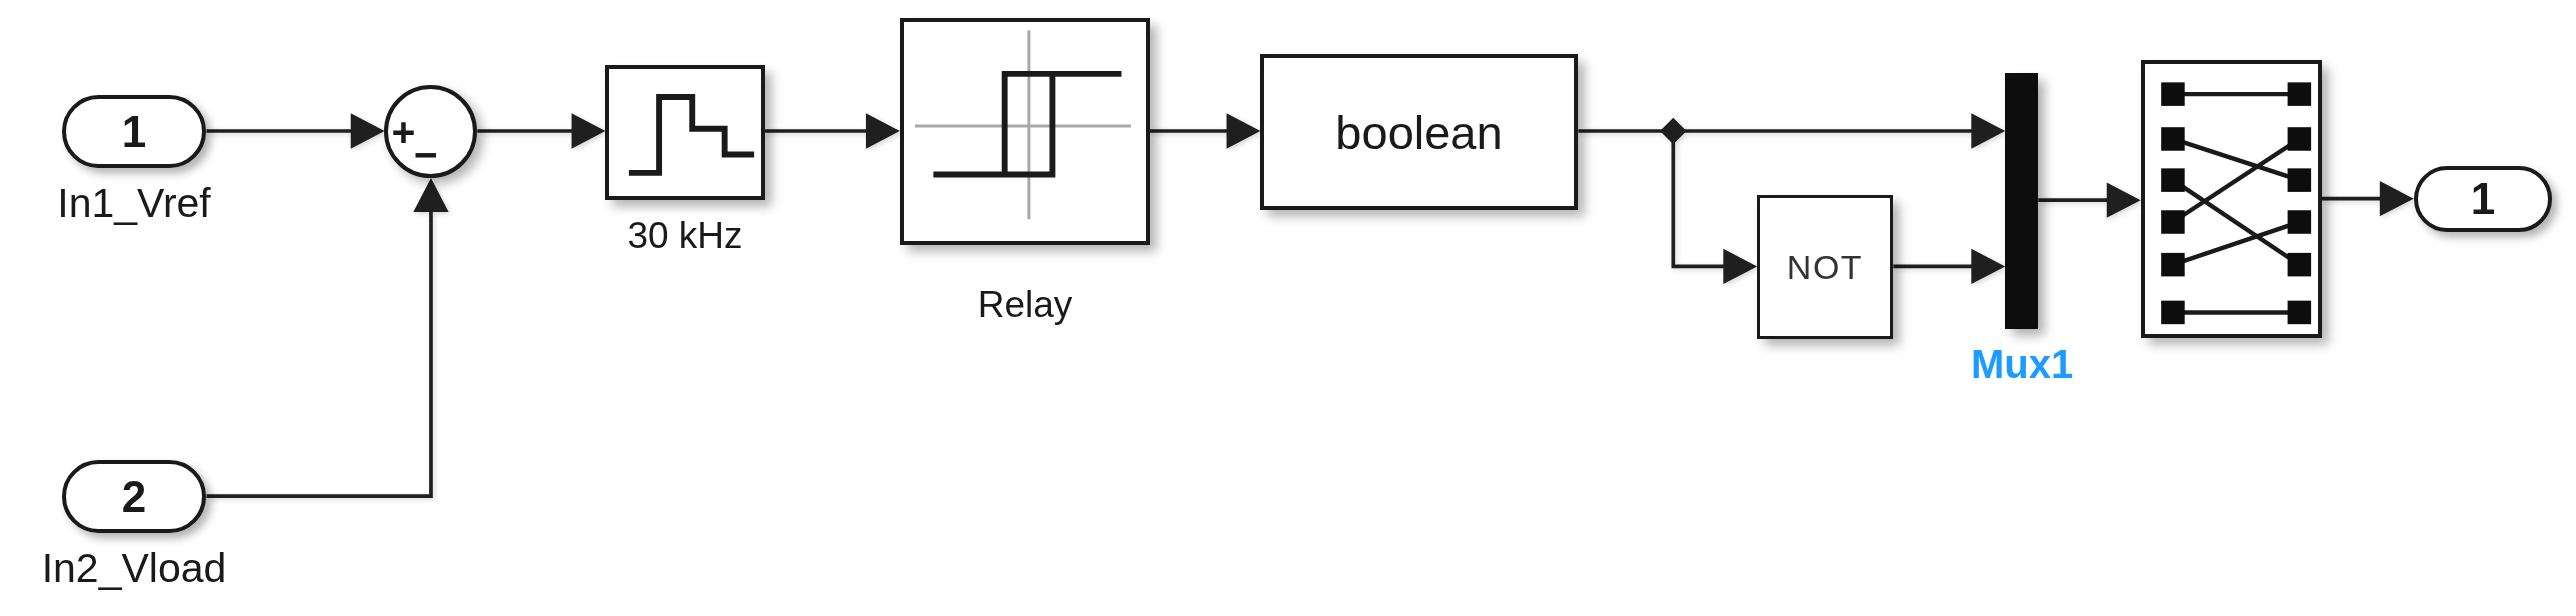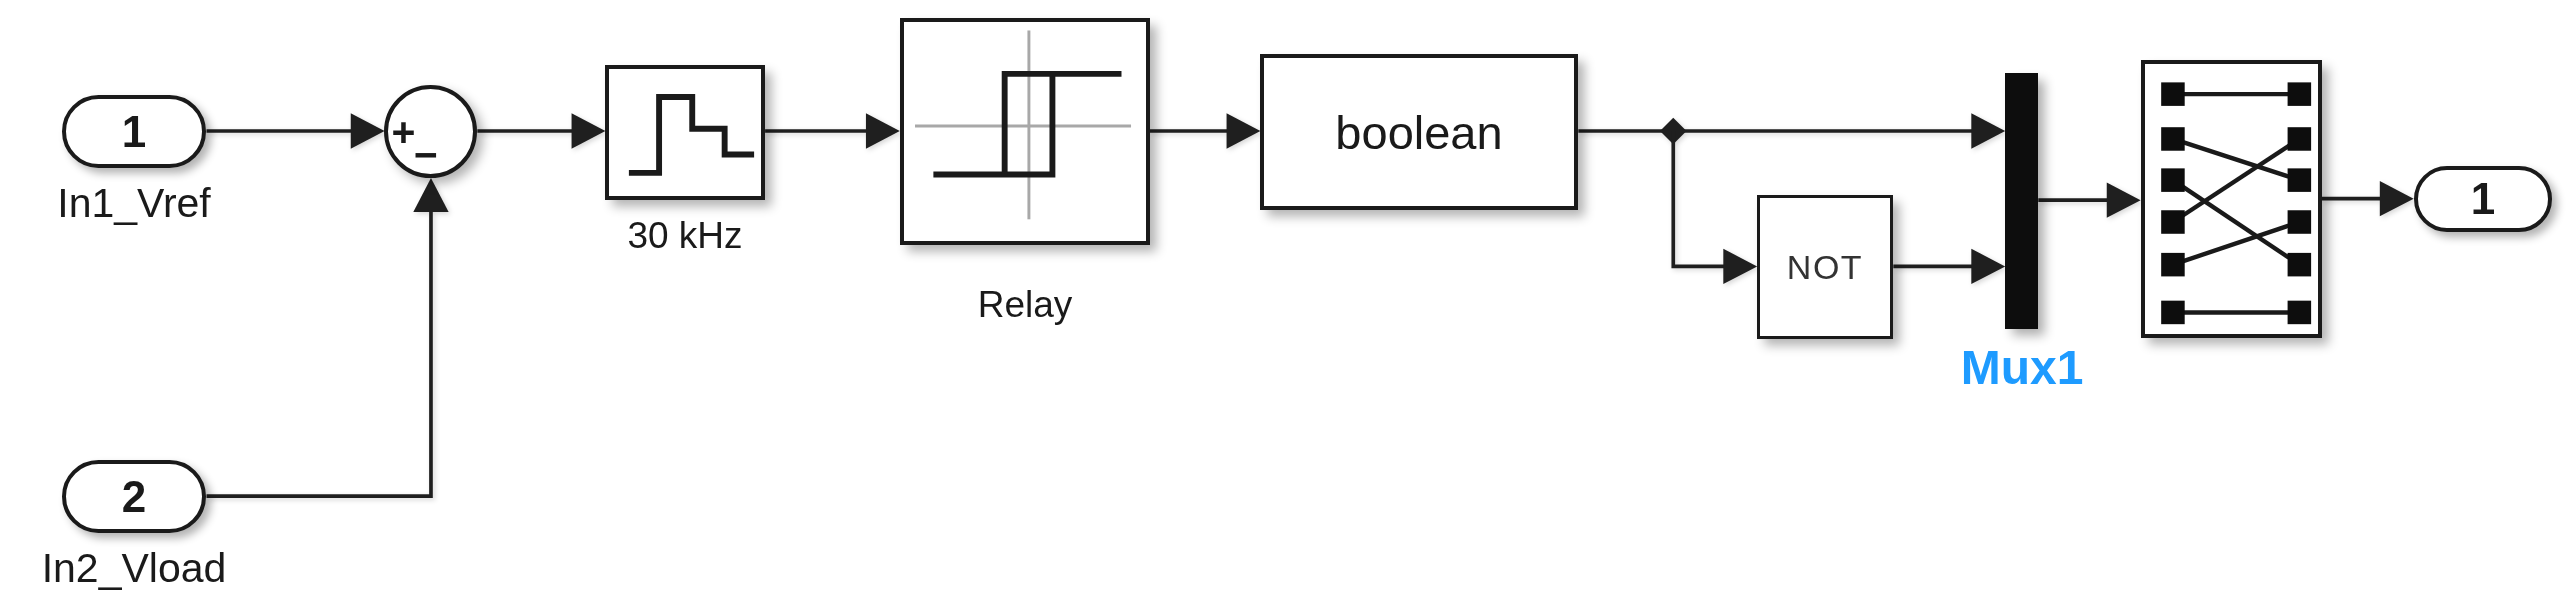--- a/index.html
+++ b/index.html
@@ -26,21 +26,21 @@
   .blklabel{
     position:absolute;transform:translateX(-50%);white-space:nowrap;
     font-size:41px;color:#1a1a1a;line-height:1.1;
   }
   .flexcenter{display:flex;align-items:center;justify-content:center;}
   .boolean-text{font-size:47px;color:#1a1a1a;}
   .not-text{font-size:34px;color:#333333;letter-spacing:1.5px;}
   .mux-bar{
     position:absolute;background:#0d0d0d;box-shadow:6.6px 6.6px 10.3px rgba(0,0,0,0.32);
   }
-  .mux-name{font-weight:bold;color:#1e9bff;font-size:48px;}
+  .mux-name{font-weight:bold;color:#1e9bff;font-size:40px;}
   .icon-svg{display:block;}
 </style>
 </head>
 <body>
 
 <div class="canvas">
 
   <svg class="wires" width="2576" height="616" viewBox="0 0 3499 837">
     <g stroke="#1f1f1f" stroke-width="5" fill="#1f1f1f">
 

